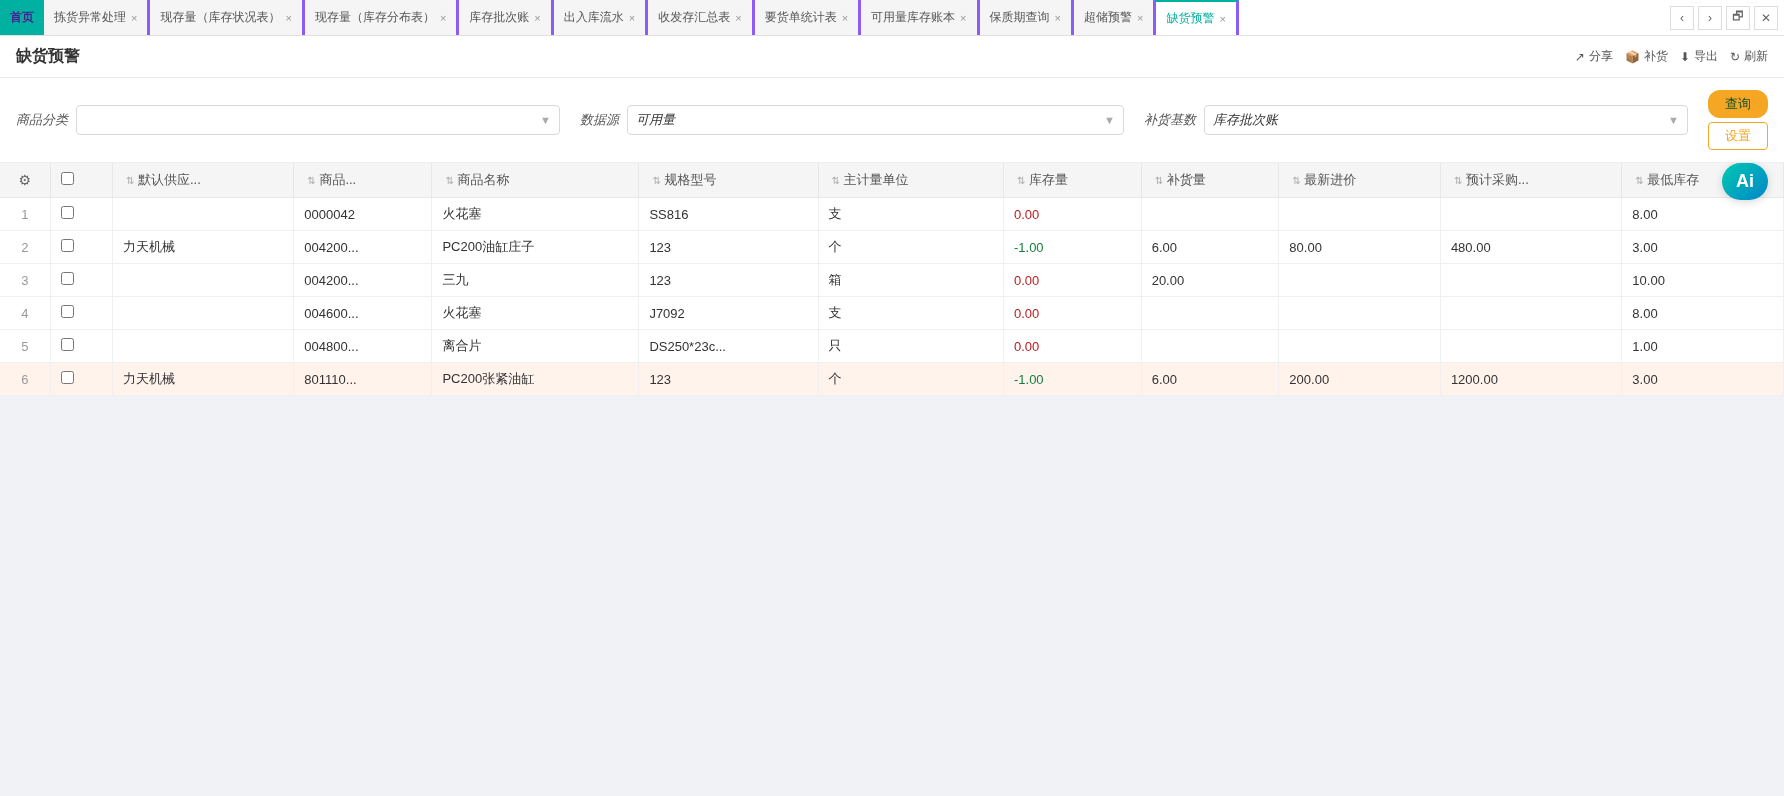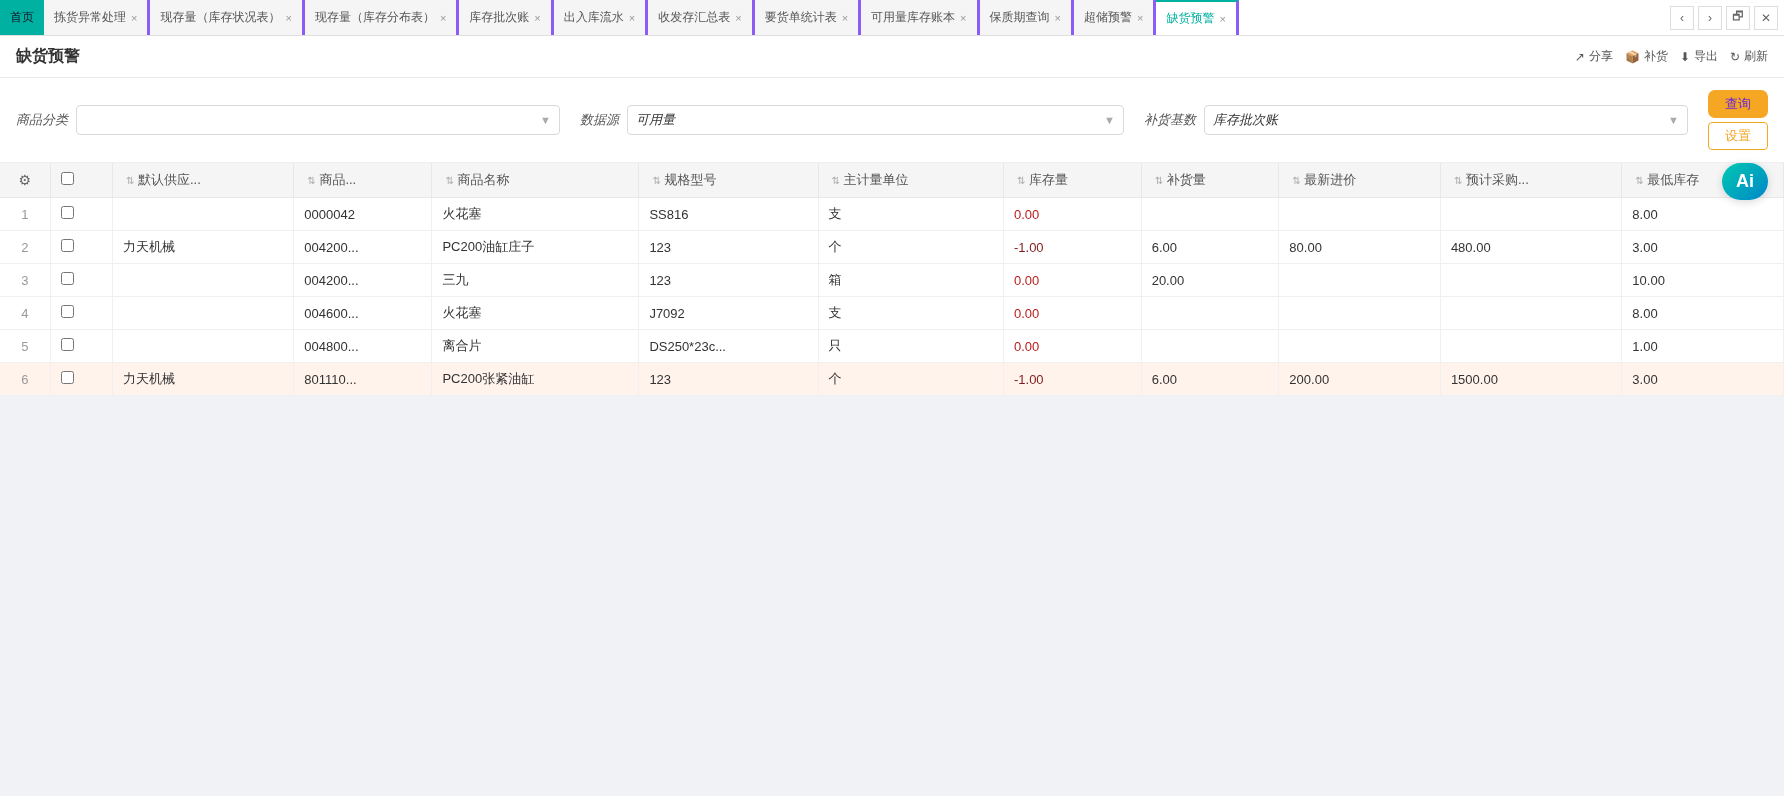--- a/index.html
+++ b/index.html
@@ -34,22 +34,22 @@
       border-top: 2px solid #00b0a0;
     }
     .tab-item .close-btn {
       margin-left: 5px;
       color: #999;
       font-size: 11px;
       cursor: pointer;
     }
     .tab-item.home {
       background: #00b0a0;
-      color: #0f172a;
-      font-weight: normal;
+      color: #4c1d95;
+      font-weight: bold;
       border: none;
     }
     .tab-nav-btns {
       display: flex;
       align-items: center;
       margin-left: auto;
       padding: 0 4px;
     }
     .tab-nav-btn {
       width: 24px;
@@ -138,23 +138,23 @@
       color: #aaa;
       font-size: 11px;
     }
     .filter-actions {
       display: flex;
       flex-direction: column;
       gap: 4px;
     }
     .btn-primary {
       background: #f5a623;
-      color: #6d28d9;
+      color: #14532d;
       border: none;
-      border-radius: 7px;
+      border-radius: 12px;
       padding: 4px 16px;
       font-size: 13px;
       cursor: pointer;
       height: 28px;
     }
     .btn-secondary {
       background: #fff;
       color: #f5a623;
       border: 1px solid #f5a623;
       border-radius: 4px;
@@ -201,21 +201,21 @@
       border-right: 1px solid #f0f0f0;
       white-space: nowrap;
     }
     tbody td:first-child {
       text-align: center;
     }
     tbody td.num {
       color: #b91c1c;
     }
     tbody td.negative {
-      color: #7f1d1d;
+      color: #15803d;
     }
     .row-num {
       color: #999;
       text-align: center;
     }
     .sort-icon {
       display: inline-block;
       margin-left: 3px;
       color: #aaa;
       font-size: 10px;
@@ -485,21 +485,21 @@
     <td class="row-num">6</td>
     <td><input type="checkbox" style=""></td>
     <td>力天机械</td>
     <td>801110...</td>
     <td>PC200张紧油缸</td>
     <td>123</td>
     <td>个</td>
     <td class="negative">-1.00</td>
     <td>6.00</td>
     <td>200.00</td>
-    <td>1500.00</td>
+    <td>1200.00</td>
     <td>3.00</td>
   </tr>
         </tbody>
     </table>
   </div>
 </div>
 
 <div class="ai-badge">Ai</div>
 
 </body></html>

